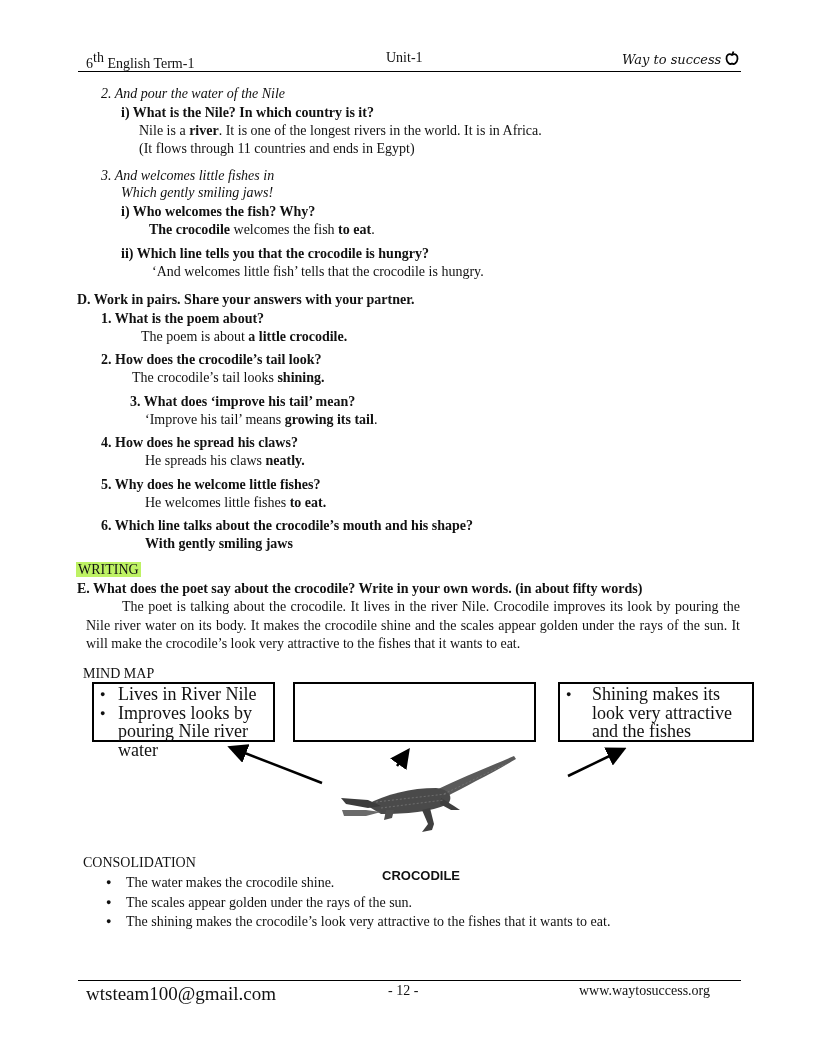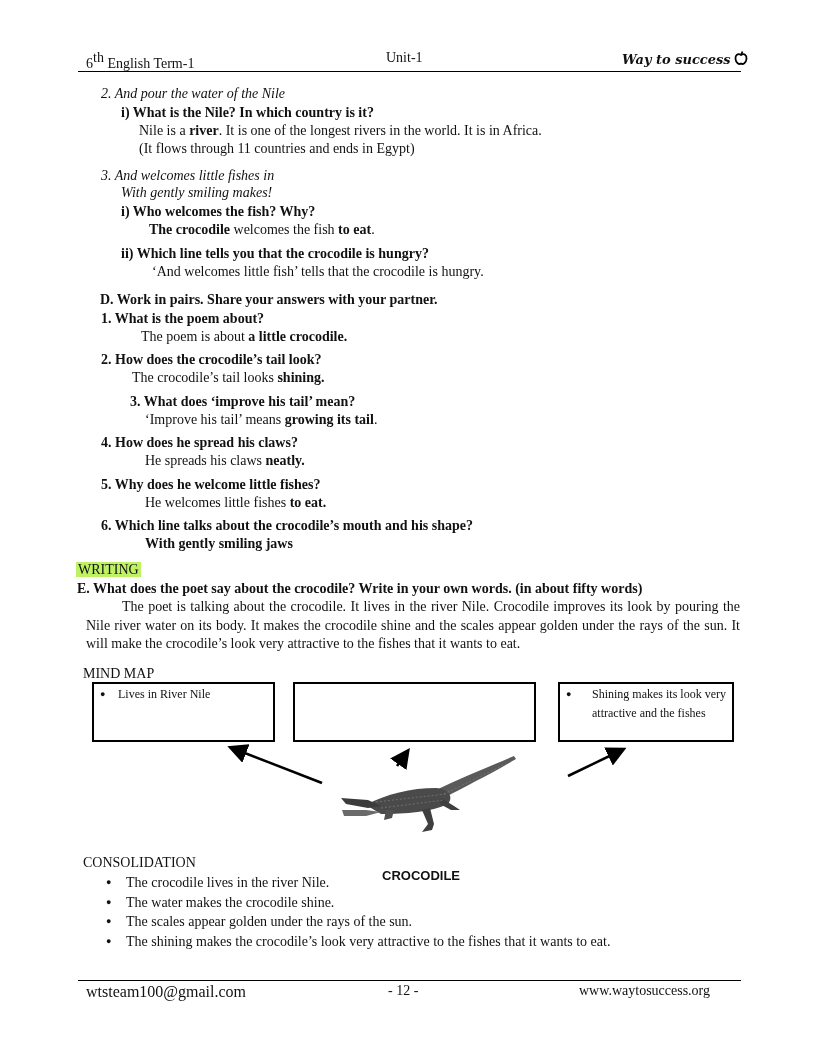--- a/index.html
+++ b/index.html
@@ -5,25 +5,25 @@
   html, body { margin: 0; padding: 0; background: #ffffff; }
   body { width: 816px; height: 1056px; position: relative; overflow: hidden;
          font-family: "Liberation Serif", "DejaVu Serif", serif; color: #111; font-size: 14px; }
   .abs { position: absolute; white-space: nowrap; }
   .hdr { top: 50px; font-size: 14px; }
   .hdr sup { font-size: 14px; }
   .rule { position: absolute; left: 78px; width: 663px; height: 1px; background: #000; }
   .it { font-style: italic; }
   .b { font-weight: bold; }
   .ln { line-height: 18px; }
-  .brand { font-family: "DejaVu Serif", serif; font-style: italic; font-weight: bold; font-size: 13px; }
+  .brand { font-family: "DejaVu Serif", serif; font-style: italic; font-weight: normal; font-size: 13px; }
   .writing-tag { background: #bef264; padding: 0 2px; }
   .para { position: absolute; left: 86px; width: 654px; line-height: 18.5px; text-align: justify; font-size: 14px; }
   .para .indent { display: inline-block; width: 36px; }
-  .box { position: absolute; border: 2px solid #000; background: #fff; font-size: 12px; line-height: 18.5px; padding: 1px 4px; box-sizing: border-box; }
+  .box { position: absolute; border: 2px solid #000; background: #fff; font-size: 18px; line-height: 18.5px; padding: 1px 4px; box-sizing: border-box; }
   .box ul { margin: 0; padding: 0; list-style: none; }
   .box li { position: relative; padding-left: 20px; }
   .box li::before { content: "\25CF"; position: absolute; left: 2px; top: 0; font-size: 9px; }
   .box.right li { padding-left: 28px; }
   .cons ul { margin: 0; padding: 0; list-style: none; }
   .cons li { position: relative; padding-left: 22px; line-height: 19.6px; font-size: 14px; }
   .cons li::before { content: "\25CF"; position: absolute; left: 2px; top: 0; font-size: 9px; }
   .croc-label { font-family: "Liberation Sans", "DejaVu Sans", sans-serif; font-weight: bold; font-size: 13px; }
 </style>
 </head>
@@ -41,27 +41,27 @@
   </span>
 </div>
 <div class="rule" style="top:71px;"></div>
 
 <div class="abs it ln" style="left:101px; top:85px;"><span>2.</span> <span>And pour the water of the Nile</span></div>
 <div class="abs b ln" style="left:121px; top:104px;">i) What is the Nile? In which country is it?</div>
 <div class="abs ln" style="left:139px; top:122px;"><span>Nile is a </span><b>river</b><span>. It is one of the longest rivers in the world. It is in Africa.</span></div>
 <div class="abs ln" style="left:139px; top:140px;">(It flows through 11 countries and ends in Egypt)</div>
 
 <div class="abs it ln" style="left:101px; top:167px;text-align:right;"><span>3.</span> <span>And welcomes little fishes in</span></div>
-<div class="abs it ln" style="left:121px; top:184px;">With gently smiling makes!</div>
+<div class="abs it ln" style="left:121px; top:184px;">Which gently smiling jaws!</div>
 <div class="abs b ln" style="left:121px; top:203px;">i) Who welcomes the fish? Why?</div>
 <div class="abs ln" style="left:149px; top:221px;"><b>The crocodile</b><span> welcomes the fish </span><b>to eat</b><span>.</span></div>
 <div class="abs b ln" style="left:121px; top:245px;">ii) Which line tells you that the crocodile is hungry?</div>
 <div class="abs ln" style="left:152px; top:263px;">‘And welcomes little fish’ tells that the crocodile is hungry.</div>
 
-<div class="abs b ln" style="left:77px; top:291px;margin-left:23px;">D. Work in pairs.  Share your answers with your partner.</div>
+<div class="abs b ln" style="left:77px; top:291px;">D. Work in pairs.  Share your answers with your partner.</div>
 
 <div class="abs b ln" style="left:101px; top:310px;"><span>1.</span> <span>What is the poem about?</span></div>
 <div class="abs ln" style="left:141px; top:328px;"><span>The poem is about </span><b>a little crocodile.</b></div>
 
 <div class="abs b ln" style="left:101px; top:351px;"><span>2.</span> <span>How does the crocodile’s tail look?</span></div>
 <div class="abs ln" style="left:132px; top:369px;"><span>The crocodile’s tail looks </span><b>shining.</b></div>
 
 <div class="abs b ln" style="left:101px; top:393px;margin-left:29px;"><span>3.</span> <span>What does ‘improve his tail’ mean?</span></div>
 <div class="abs ln" style="left:145px; top:411px;"><span>‘Improve his tail’ means </span><b>growing its tail</b><span>.</span></div>
 
@@ -76,27 +76,28 @@
 
 <div class="abs ln" style="left:76px; top:561px;"><span class="writing-tag">WRITING</span></div>
 <div class="abs b ln" style="left:77px; top:580px;">E. What does the poet say about the crocodile? Write in your own words. (in about fifty words)</div>
 <div class="para" style="top:598px;"><span class="indent"></span><span>The poet is talking about the crocodile. It lives in the river Nile.  Crocodile improves its look by pouring the Nile river water on its body.  It makes the crocodile shine and the scales appear golden under the rays of the sun. It will make the crocodile’s look very attractive to the fishes that it wants to eat.</span></div>
 
 <div class="abs ln" style="left:83px; top:665px;">MIND MAP</div>
 
 <div class="box" style="left:92px; top:682px; width:183px; height:60px;">
   <ul>
     <li>Lives in River Nile</li>
+    <li>Improves looks by pouring Nile river water</li>
   </ul>
 </div>
 <div class="box right" style="left:293px; top:682px; width:243px; height:60px;">
   <ul>
   </ul>
 </div>
-<div class="box right" style="left:558px; top:682px; width:176px; height:60px; white-space:normal;">
+<div class="box right" style="left:558px; top:682px; width:196px; height:60px; white-space:normal;">
   <ul>
     <li>Shining makes its look very attractive and the fishes</li>
   </ul>
 </div>
 
 <svg class="abs" style="left:0; top:0;" width="816" height="1056">
   <defs>
     <marker id="ah" markerWidth="8" markerHeight="8" refX="6" refY="4" orient="auto">
       <path d="M0,0 L8,4 L0,8 Z" fill="#000"></path>
     </marker>
@@ -121,23 +122,22 @@
     <path d="M50 60 L48 70 L56 68 L58 60 Z" fill="#505050"></path>
 
     <path d="M40 52 L110 44 M45 58 L108 50 M108 44 L170 14" stroke="#777" stroke-width="0.8" stroke-dasharray="2 2"></path>
   </svg>
 </div>
 <div class="abs croc-label" style="left:382px; top:868px;">CROCODILE</div>
 
 <div class="abs ln" style="left:83px; top:854px;">CONSOLIDATION</div>
 <div class="abs cons" style="left:104px; top:873px;">
   <ul>
-    <li>The crocodile lives in the river Nile.</li>
     <li>The water makes the crocodile shine.</li>
     <li>The scales appear golden under the rays of the sun.</li>
     <li>The shining makes the crocodile’s look very attractive to the fishes that it wants to eat.</li>
   </ul>
 </div>
 
 <div class="rule" style="top:980px;"></div>
-<div class="abs" style="left:86px; top:983px; font-size:16px;">wtsteam100@gmail.com</div>
+<div class="abs" style="left:86px; top:983px; font-size:19px;">wtsteam100@gmail.com</div>
 <div class="abs" style="left:388px; top:983px; font-size:14px;">- 12 -</div>
 <div class="abs" style="left:579px; top:983px; font-size:14px;">www.waytosuccess.org</div>
 
 </body></html>

